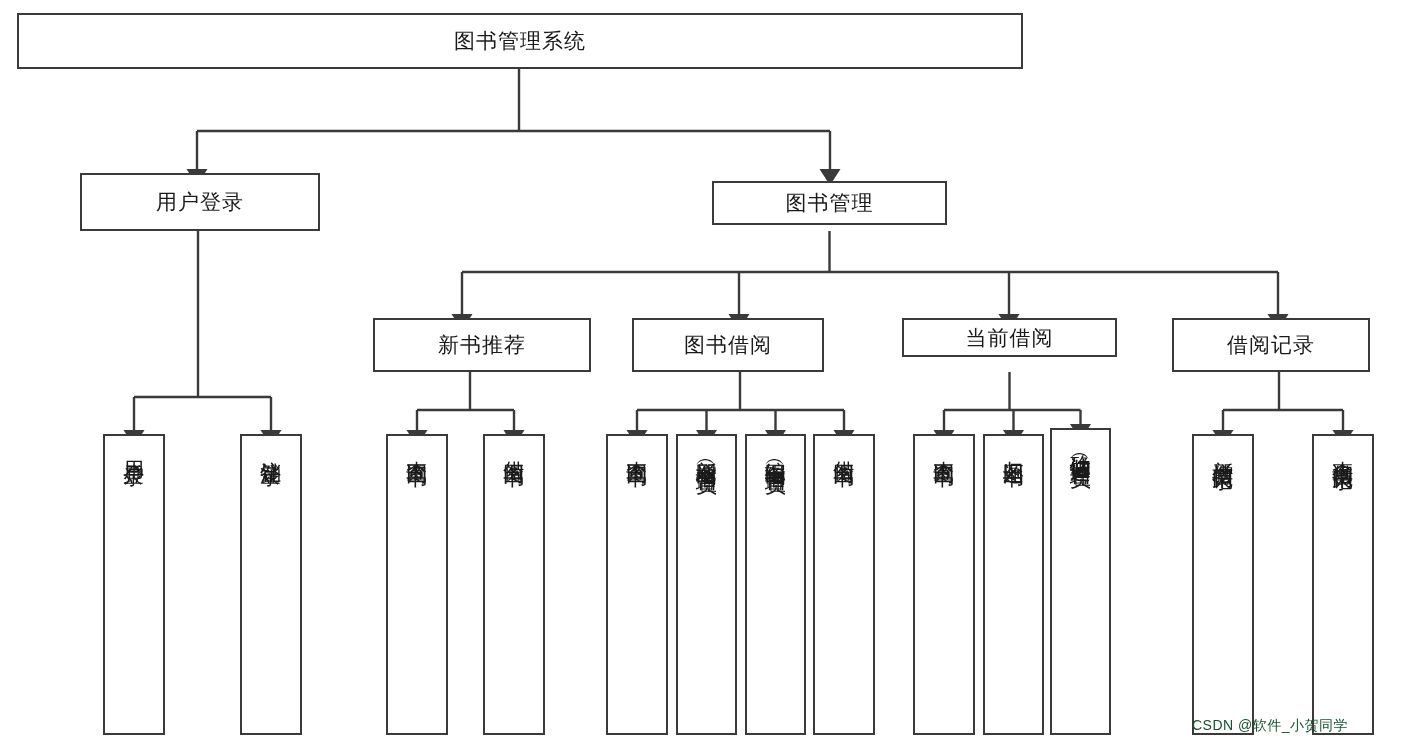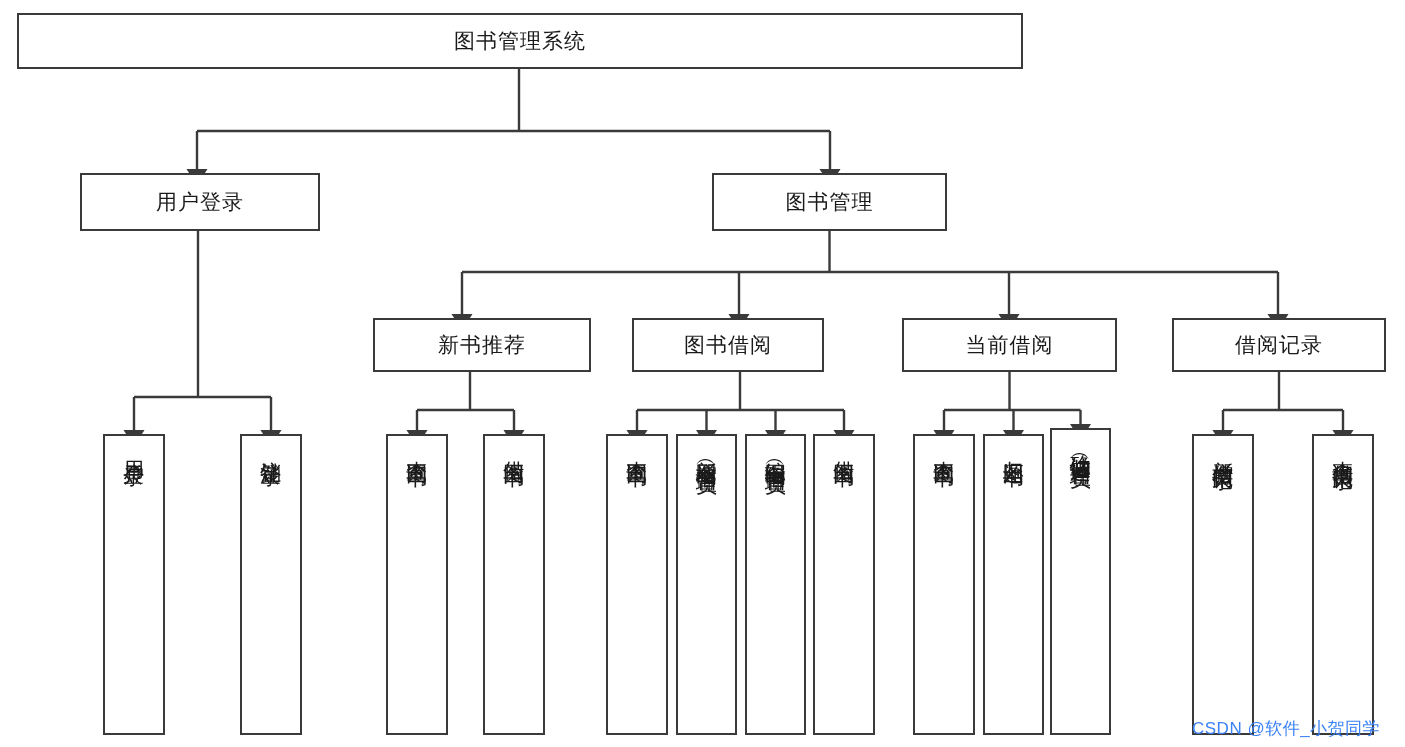--- a/index.html
+++ b/index.html
@@ -47,22 +47,22 @@
   .node.vert .vtext {
     writing-mode: vertical-rl;
     text-orientation: upright;
     font-size: 21px;
     line-height: 1.22;
     letter-spacing: 2px;
     white-space: nowrap;
   }
   .watermark {
     position: absolute;
-    font-size: 17px;
-    color: #3b82f6;
+    font-size: 14px;
+    color: #14532d;
     white-space: nowrap;
     letter-spacing: 0.5px;
   }
 </style>
 </head>
 <body>
 
 <div id="canvas">
   <svg id="wires" viewBox="0 0 1405 747">
       <defs>
@@ -104,33 +104,33 @@
       <line x1="1223" y1="410" x2="1223" y2="431" stroke="#3a3a3a" stroke-width="2.4" marker-end="url(#arrow)"></line>
       <line x1="1343" y1="410" x2="1343" y2="431" stroke="#3a3a3a" stroke-width="2.4" marker-end="url(#arrow)"></line>
     </svg>
   <div id="nodes">
       <div class="node horiz" style="left: 17px; top: 13px; width: 1006px; height: 56px;">
         <span>图书管理系统</span>
       </div>
       <div class="node horiz" style="left: 80px; top: 173px; width: 240px; height: 58px;">
         <span>用户登录</span>
       </div>
-      <div class="node horiz" style="left: 712px; top: 173px; width: 235px; height: 58px;">
+      <div class="node horiz" style="left: 712px; top: 181px; width: 235px; height: 44px;">
         <span>图书管理</span>
       </div>
       <div class="node horiz" style="left: 361px; top: 318px; width: 218px; height: 54px; margin-left: 12px;">
         <span>新书推荐</span>
       </div>
       <div class="node horiz" style="left: 632px; top: 318px; width: 192px; height: 54px;">
         <span>图书借阅</span>
       </div>
-      <div class="node horiz" style="left: 902px; top: 318px; width: 215px; height: 54px;">
+      <div class="node horiz" style="left: 902px; top: 318px; width: 215px; height: 39px;">
         <span>当前借阅</span>
       </div>
-      <div class="node horiz" style="left: 1172px; top: 318px; width: 214px; height: 54px;">
+      <div class="node horiz" style="left: 1172px; top: 318px; width: 198px; height: 54px;">
         <span>借阅记录</span>
       </div>
       <div class="node vert" style="left: 103px; top: 434px; width: 62px; height: 301px;">
         <span class="vtext">用户登录</span>
       </div>
       <div class="node vert" style="left: 240px; top: 434px; width: 62px; height: 301px;">
         <span class="vtext">注销登录</span>
       </div>
       <div class="node vert" style="left: 386px; top: 434px; width: 62px; height: 301px;">
         <span class="vtext">查询图书</span>

